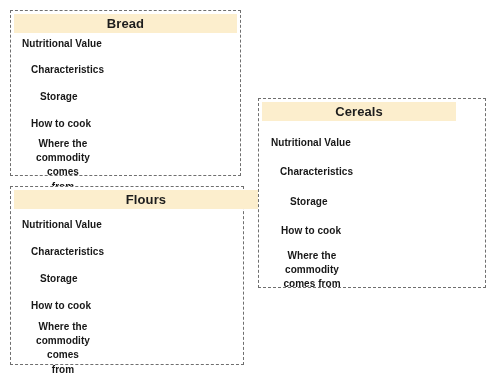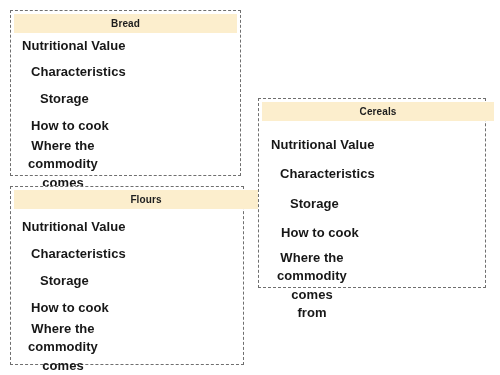--- a/index.html
+++ b/index.html
@@ -36,55 +36,55 @@
   
   .box-header {
     position: absolute;
     box-sizing: border-box;
     background: #fceecd;
     display: flex;
     align-items: center;
     justify-content: center;
   }
   .box-header-title {
-    font-size: 10px;
+    font-size: 13px;
     font-weight: bold;
     color: #1d1d1d;
     letter-spacing: 0.1px;
     line-height: 1;
     text-align: center;
   }
 
   
   .label-stack {
     position: absolute;
     box-sizing: border-box;
   }
   .topic-label {
     position: absolute;
-    font-size: 13px;
+    font-size: 10px;
     font-weight: bold;
     color: #171717;
     line-height: 1.42;
     white-space: pre-line;
     letter-spacing: 0.05px;
   }
   .topic-label.centered {
     text-align: center;
   }
 
   
   #box-bread        { left: 10px;  top: 10px;  width: 231px; height: 166px; }
   #hdr-bread        { left: 14px;  top: 14px;  width: 223px; height: 19px; }
 
   #box-flours       { left: 10px;  top: 186px; width: 234px; height: 179px; }
   #hdr-flours       { left: 14px;  top: 190px; width: 264px; height: 19px; }
 
   #box-cereals      { left: 258px; top: 98px;  width: 228px; height: 190px; }
-  #hdr-cereals      { left: 262px; top: 102px; width: 232px; height: 19px; }
+  #hdr-cereals      { left: 262px; top: 102px; width: 194px; height: 19px; }
 </style>
 </head>
 <body>
 
 <div class="canvas">
 
   <div class="topic-box" id="box-bread"></div>
   <div class="box-header" id="hdr-bread">
     <span class="box-header-title">Bread</span>
   </div>

